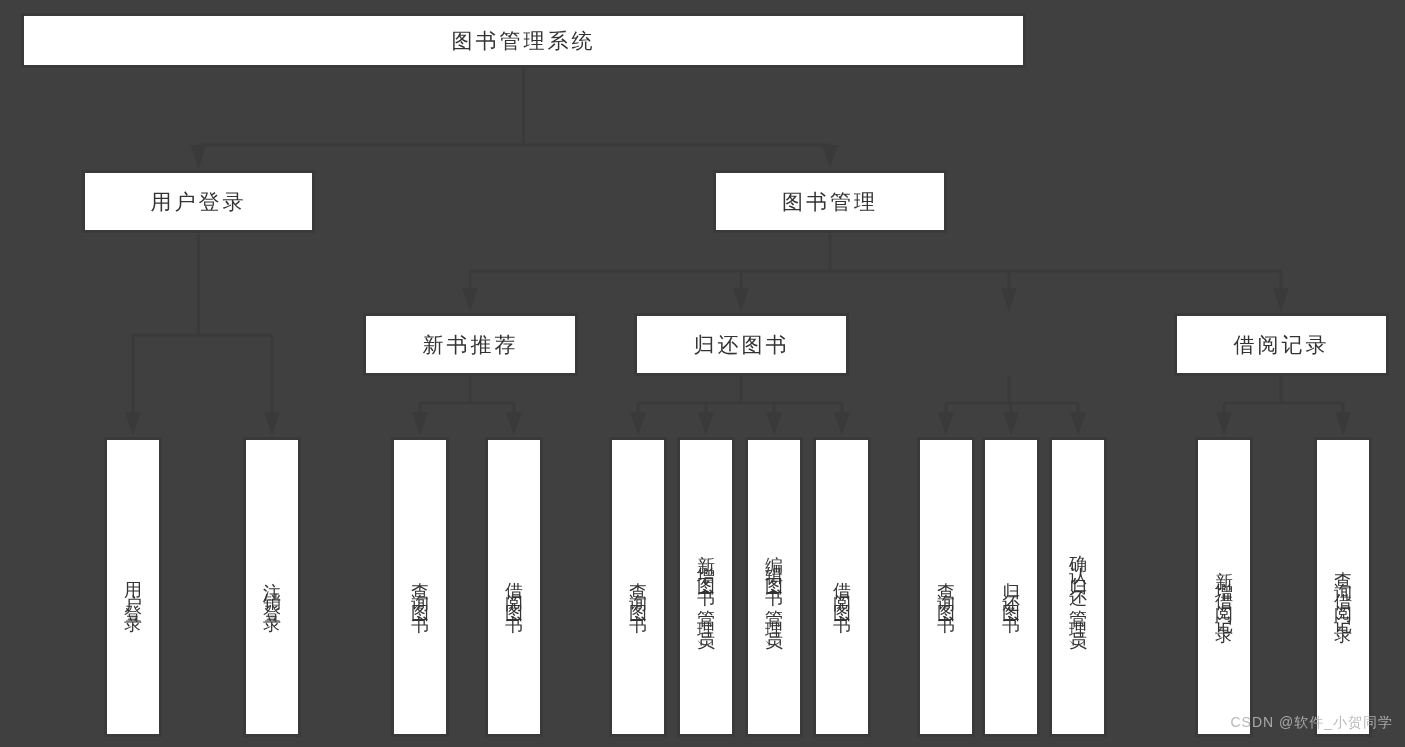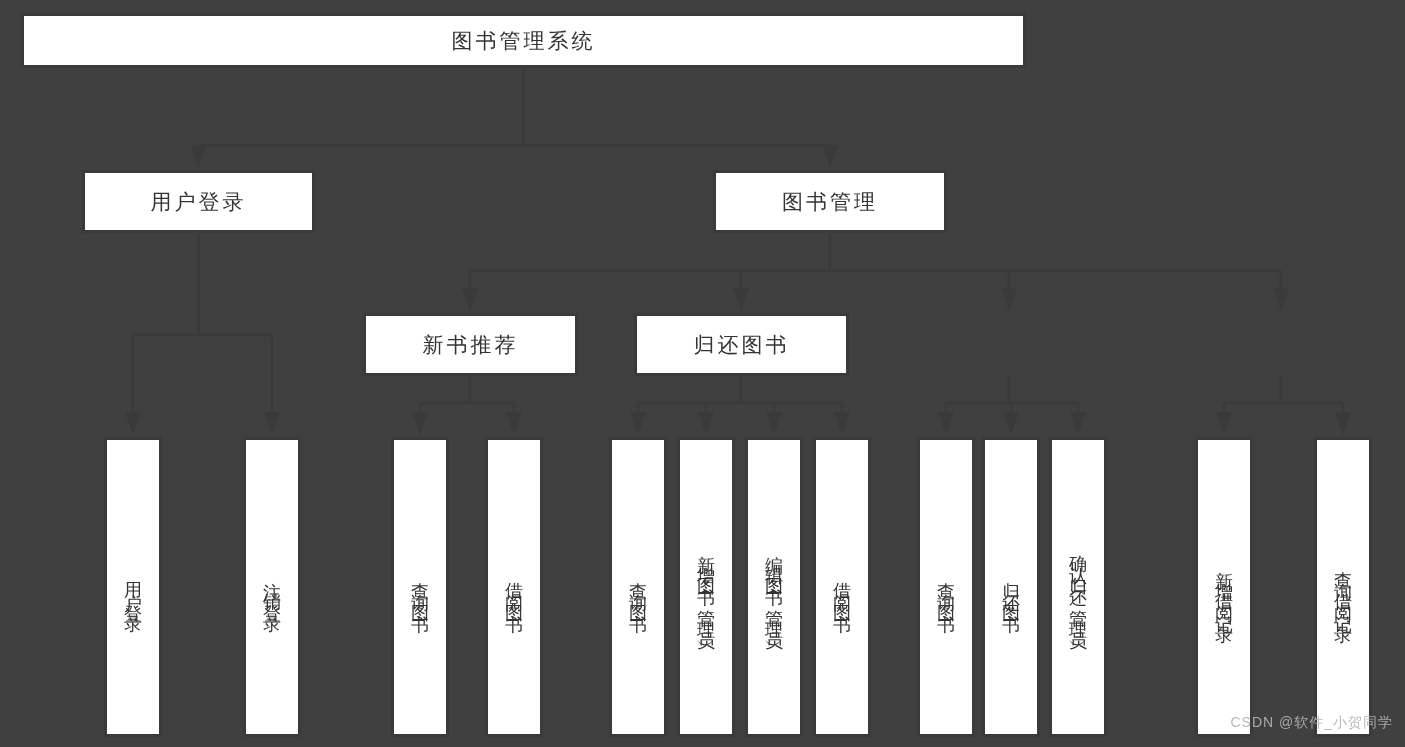--- a/index.html
+++ b/index.html
@@ -155,20 +155,23 @@
   <div class="node h-node lvl2" style="left:713px; width:234px;">
     <span>图书管理</span>
   </div>
 
   <div class="node h-node lvl3" style="left:363px;">
     <span>新书推荐</span>
   </div>
   <div class="node h-node lvl3" style="left:634px;">
     <span>归还图书</span>
   </div>
+  <div class="node h-node lvl3" style="left:1174px;">
+    <span>借阅记录</span>
+  </div>
 
   <div class="node leaf" style="left:104px;">
     <span class="vtext">用户登录</span>
   </div>
   <div class="node leaf" style="left:243px;">
     <span class="vtext">注销登录</span>
   </div>
 
   <div class="node leaf" style="left:391px;">
     <span class="vtext">查询图书</span>

